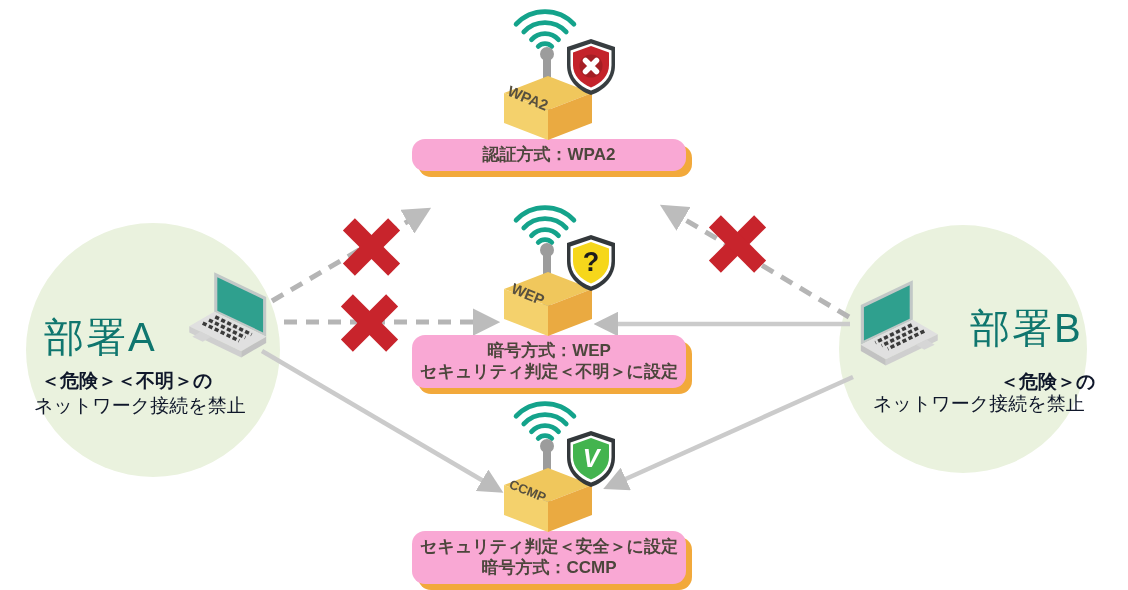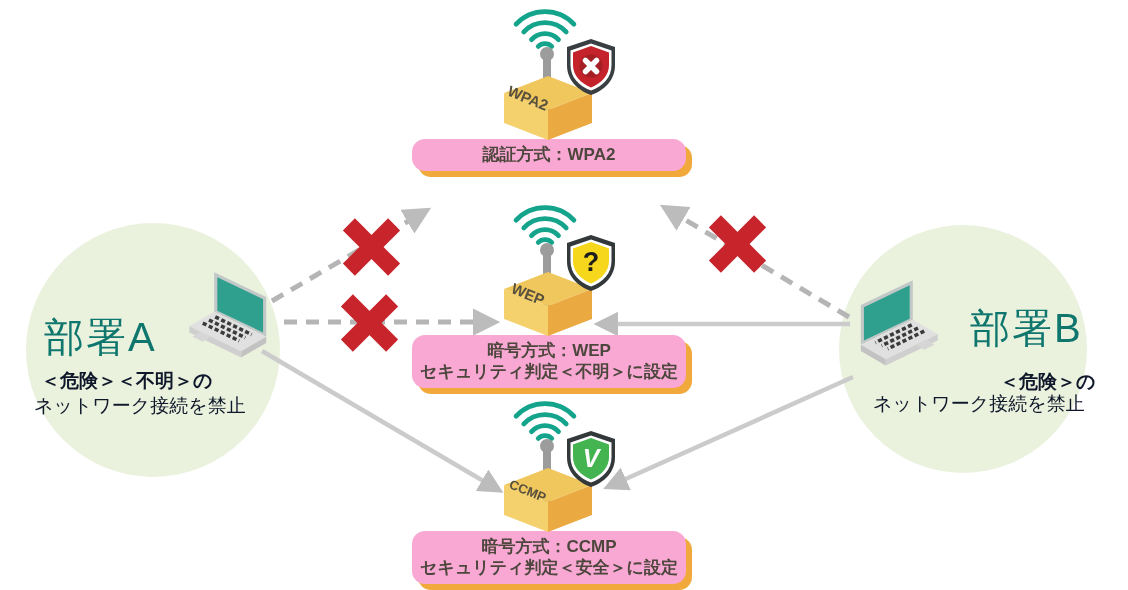--- a/index.html
+++ b/index.html
@@ -178,18 +178,18 @@
       <polygon points="88,17 44,34 44,64 88,47" fill="#EAAA41"></polygon>
       <text x="22" y="27" transform="rotate(22 22 27)" font-size="13" font-weight="bold" fill="#57503F" text-anchor="middle">CCMP</text>
     </svg>
     <svg class="shield" viewBox="0 0 54 58">
       <path d="M27 1 L51 9 V27 C51 42 41 52 27 57 C13 52 3 42 3 27 V9 Z" fill="#33383B"></path>
       <path d="M27 5.5 L47.5 12.5 V27 C47.5 39.5 39 48 27 52.5 C15 48 6.5 39.5 6.5 27 V12.5 Z" fill="#FFFFFF"></path>
       <path d="M27 8 L45 14.5 V27 C45 37.5 37.5 45 27 49.5 C16.5 45 9 37.5 9 27 V14.5 Z" fill="#43B44F"></path>
       <text x="27" y="37" text-anchor="middle" font-size="25" font-weight="bold" font-style="italic" fill="#FFFFFF">V</text>
     </svg>
     <div class="label-box">
+      <div>セキュリティ判定＜安全＞に設定</div>
       <div>暗号方式：CCMP</div>
-      <div>セキュリティ判定＜安全＞に設定</div>
     </div>
   </div>
 
 </div>
 
 </body></html>

